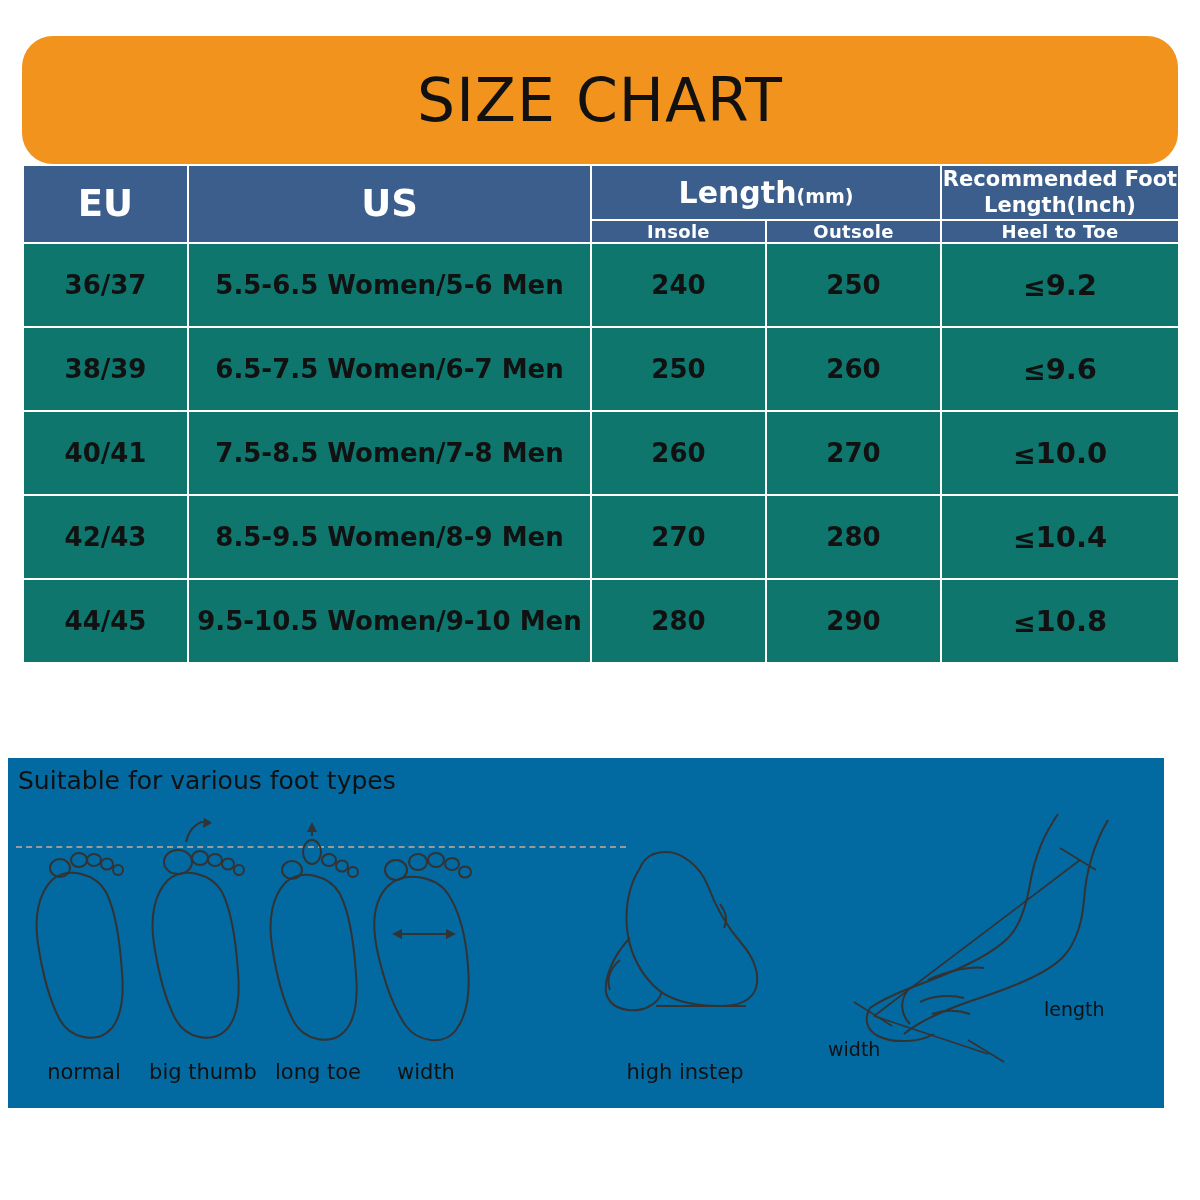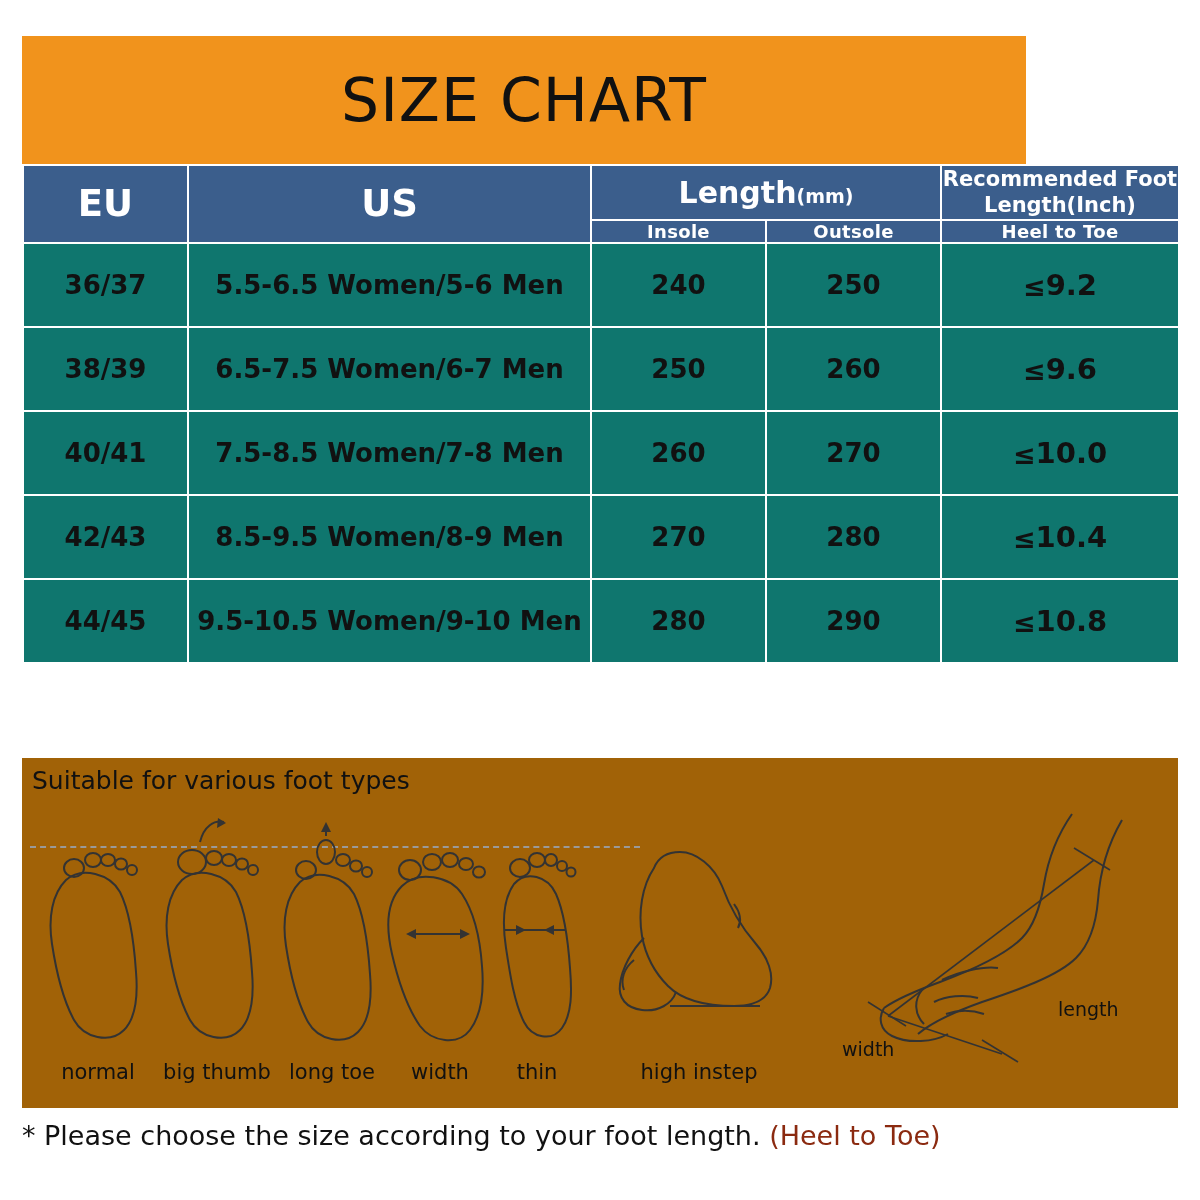--- a/index.html
+++ b/index.html
@@ -19,26 +19,27 @@
     height: 1200px;
     background: #ffffff;
     box-sizing: border-box;
   }
 
   
   .title-banner {
     position: absolute;
     left: 22px;
     top: 36px;
-    width: 1004px;
+    width: 1156px;
     height: 128px;
     background: #f1931c;
     display: flex;
     align-items: center;
     justify-content: center;
+    border-radius: 31px;
   }
   .title-text {
     font-size: 60px;
     letter-spacing: 1px;
     color: #111111;
     font-family: "DejaVu Sans", sans-serif;
     font-weight: 400;
   }
 
   
@@ -99,25 +100,25 @@
   }
   .le {
     font-size: 27px;
     position: relative;
     top: 1px;
   }
 
   
   .foot-section {
     position: absolute;
-    left: 22px;
+    left: 8px;
     top: 758px;
     width: 1156px;
     height: 350px;
-    background: #a16207;
+    background: #0369a1;
   }
   .foot-title {
     position: absolute;
     left: 10px;
     top: 8px;
     font-size: 25px;
     font-family: "DejaVu Sans", sans-serif;
     color: #111111;
   }
   .foot-row {
@@ -289,34 +290,20 @@
           <ellipse cx="70" cy="52" rx="8" ry="7" fill="none" stroke="#333" stroke-width="2"></ellipse>
           <ellipse cx="86" cy="56" rx="7" ry="6" fill="none" stroke="#333" stroke-width="2"></ellipse>
           <ellipse cx="99" cy="64" rx="6" ry="5.5" fill="none" stroke="#333" stroke-width="2"></ellipse>
           <path d="M30 126 L86 126" fill="none" stroke="#333" stroke-width="2"></path>
           <path d="M36 121 L26 126 L36 131 Z" fill="#333"></path>
           <path d="M80 121 L90 126 L80 131 Z" fill="#333"></path>
         </svg>
         <div class="foot-label">width</div>
       </div>
 
-      <div class="foot-item" style="left:460px; top:10px; width:110px;">
-        <svg width="110" height="250" viewBox="0 0 110 250">
-          <path d="M32 76 C22 90 20 114 24 140 C28 166 32 194 42 214 C50 230 70 234 80 220 C90 206 90 184 88 160 C86 132 82 104 74 86 C66 68 44 62 32 76 Z" fill="none" stroke="#333" stroke-width="2"></path>
-          <ellipse cx="38" cy="60" rx="10" ry="9" fill="none" stroke="#333" stroke-width="2"></ellipse>
-          <ellipse cx="55" cy="52" rx="8" ry="7" fill="none" stroke="#333" stroke-width="2"></ellipse>
-          <ellipse cx="69" cy="52" rx="6" ry="6" fill="none" stroke="#333" stroke-width="2"></ellipse>
-          <ellipse cx="80" cy="58" rx="5" ry="5" fill="none" stroke="#333" stroke-width="2"></ellipse>
-          <ellipse cx="89" cy="64" rx="4.5" ry="4.5" fill="none" stroke="#333" stroke-width="2"></ellipse>
-          <path d="M22 122 L84 122" fill="none" stroke="#333" stroke-width="2"></path>
-          <path d="M34 117 L44 122 L34 127 Z" fill="#333"></path>
-          <path d="M72 117 L62 122 L72 127 Z" fill="#333"></path>
-        </svg>
-        <div class="foot-label">thin</div>
-      </div>
 
       <div class="foot-item" style="left:562px; top:10px; width:230px;">
         <svg width="230" height="250" viewBox="0 0 230 250">
           <path d="M70 60 C58 78 54 104 58 128 C62 150 72 166 84 178 C96 190 118 198 150 198 C170 198 182 192 186 180 C190 166 184 150 172 136 C158 120 146 100 138 78 C130 58 112 44 96 44 C82 44 74 50 70 60 Z" fill="none" stroke="#333" stroke-width="2"></path>
           <path d="M60 130 C48 142 38 160 36 176 C34 190 42 200 58 202 C74 204 88 196 92 184" fill="none" stroke="#333" stroke-width="2"></path>
           <path d="M40 182 C36 172 40 160 50 152" fill="none" stroke="#333" stroke-width="2"></path>
           <path d="M150 96 C156 104 158 112 154 120" fill="none" stroke="#333" stroke-width="2"></path>
           <path d="M86 198 L176 198" fill="none" stroke="#333" stroke-width="2"></path>
         </svg>
         <div class="foot-label">high instep</div>
@@ -338,17 +325,14 @@
 
           <path d="M66 212 L180 250" fill="none" stroke="#333" stroke-width="1.6"></path>
           <path d="M160 236 L196 258" fill="none" stroke="#333" stroke-width="1.6"></path>
           <text x="236" y="212" font-size="19" font-family="DejaVu Sans, sans-serif" fill="#111">length</text>
           <text x="20" y="252" font-size="19" font-family="DejaVu Sans, sans-serif" fill="#111">width</text>
         </svg>
       </div>
     </div>
   </div>
 
-  <div class="footer-note">
-    <span>* Please choose the size according to your foot length. </span><span class="hl">(Heel to Toe)</span>
-  </div>
 
 </div>
 
 </body></html>

